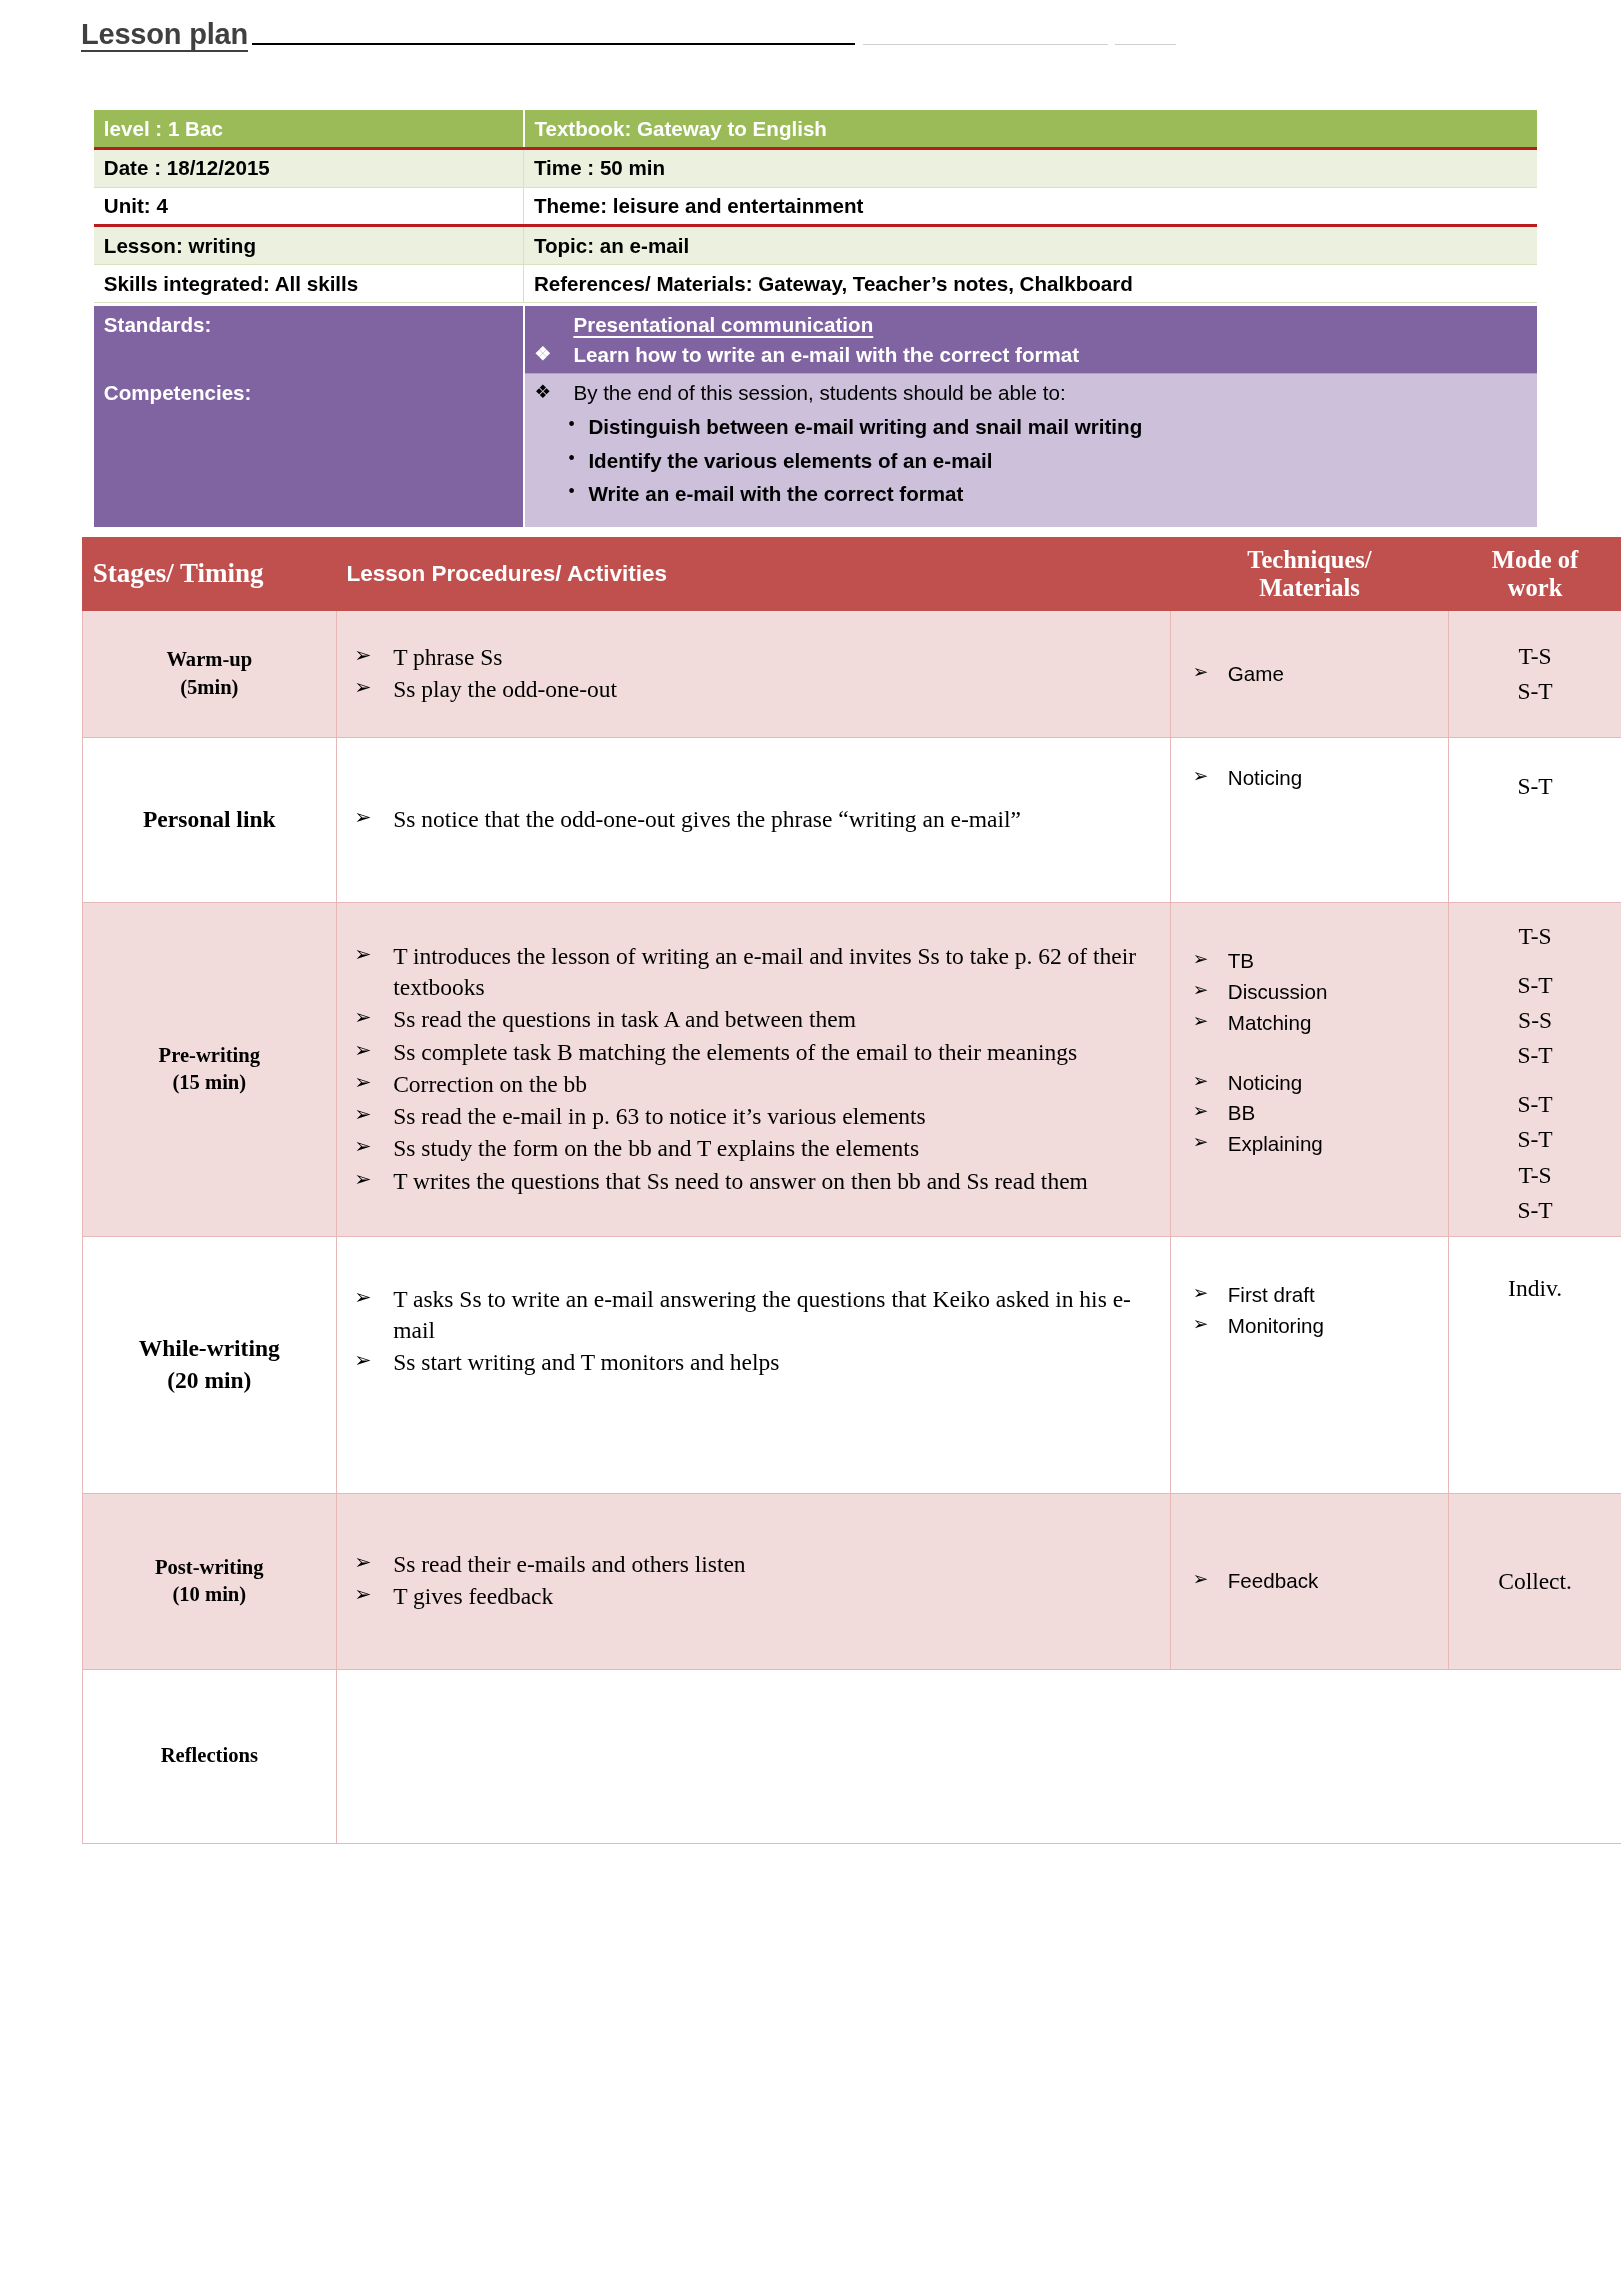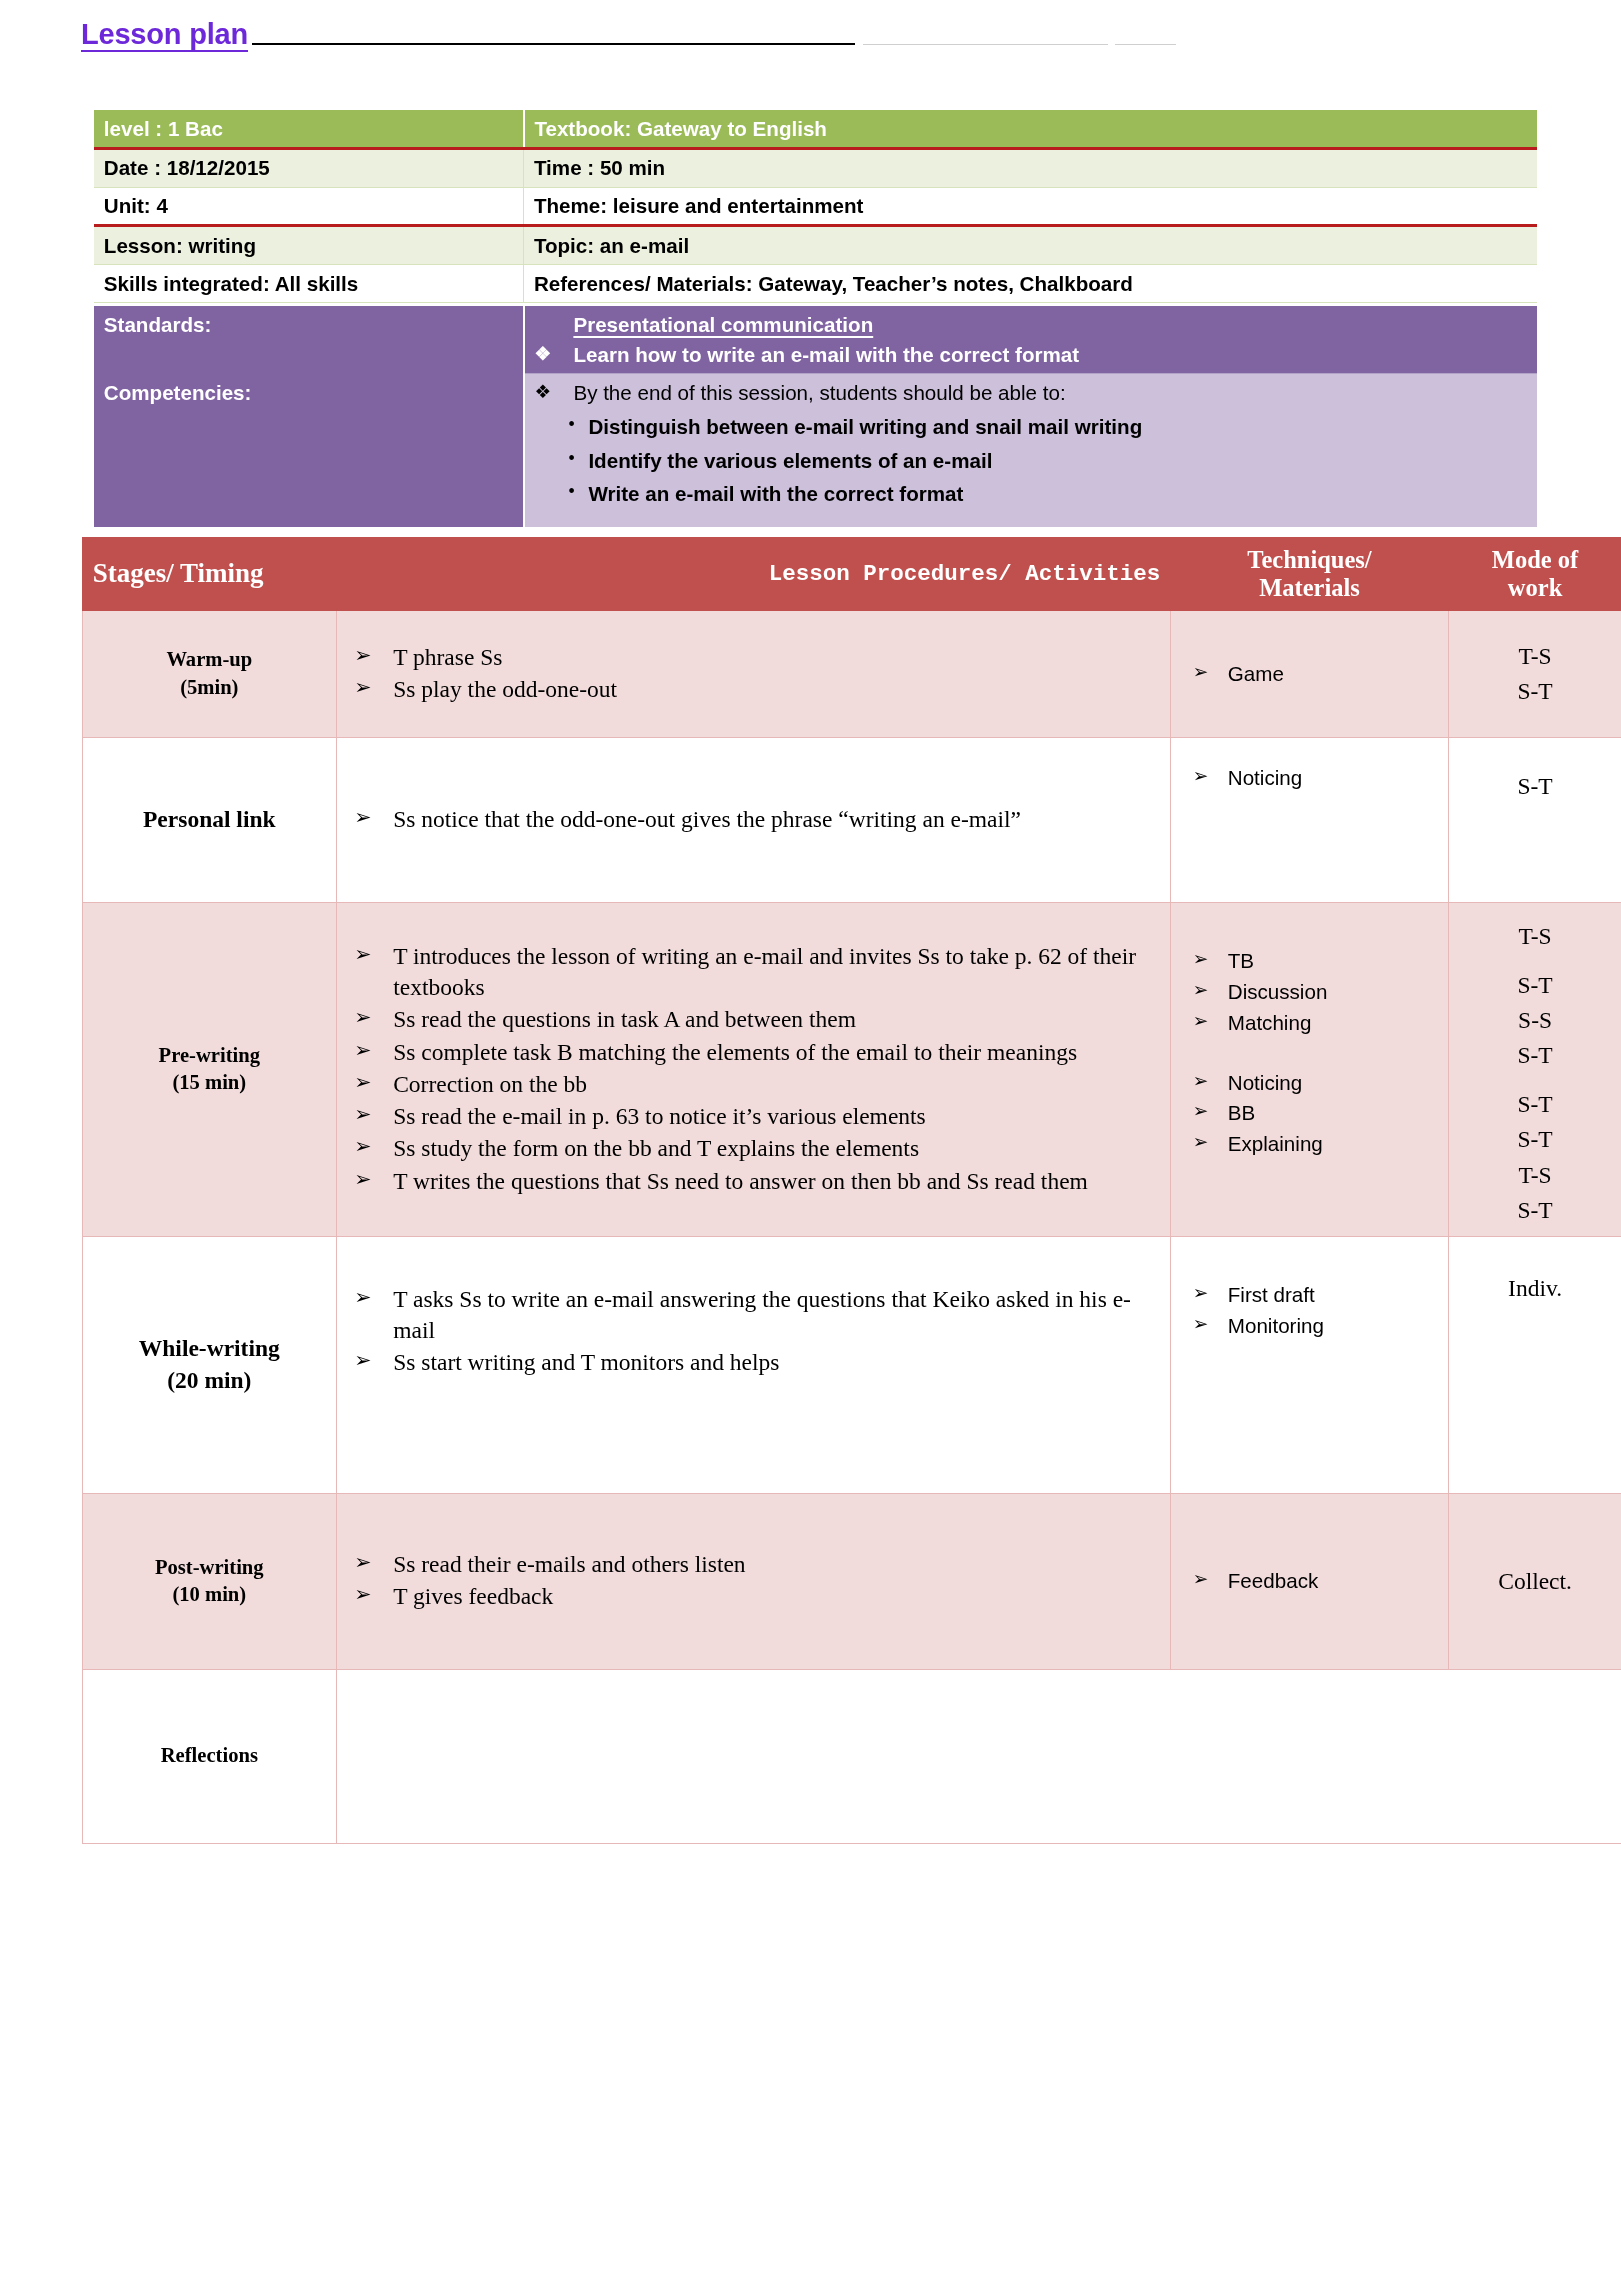--- a/index.html
+++ b/index.html
@@ -27,21 +27,21 @@
     position: absolute;
     left: 81px;
     top: 17.6px;
     width: 1470px;
     display: flex;
     align-items: flex-end;
   }
   .title-text {
     font-size: 29px;
     font-weight: bold;
-    color: #6d28d9;
+    color: #404040;
     text-decoration: underline;
     text-underline-offset: 5.9px;
     white-space: nowrap;
     letter-spacing: -0.2px;
   }
   .title-rule {
     flex: 1;
     border-bottom: 2.9px solid #000;
     margin-left: 3.9px;
     margin-bottom: 5.9px;
@@ -183,21 +183,21 @@
     border: 1px solid #E6B8B7;
     vertical-align: middle;
   }
   .main-table thead th {
     background: #C0504D;
     color: #ffffff;
     border: 1px solid #C0504D;
     padding: 7.8px 9.8px;
   }
   th.h-stage { width: 233px; font-family: Liberation Serif, serif; font-weight: bold; font-size: 27px; text-align: left; padding-left: 17.6px;}
-  th.h-proc  { width: 814px; font-family: Liberation Mono, monospace; font-weight: bold; font-size: 22.5px; text-align: right;}
+  th.h-proc  { width: 814px; font-family: Liberation Sans, sans-serif; font-weight: bold; font-size: 22.5px; text-align: left;}
   th.h-tech  { width: 257px; font-family: "Liberation Serif", serif; font-size: 24.5px; text-align: center; line-height: 1.15;}
   th.h-mode  { width: 153px; font-family: "Liberation Serif", serif; font-size: 24.5px; text-align: center; line-height: 1.15;}
 
   td.stage {
     text-align: center;
     font-family: "Liberation Serif", serif;
     font-weight: bold;
     font-size: 23.5px;
     line-height: 1.35;
     padding: 5.9px 3.9px;

